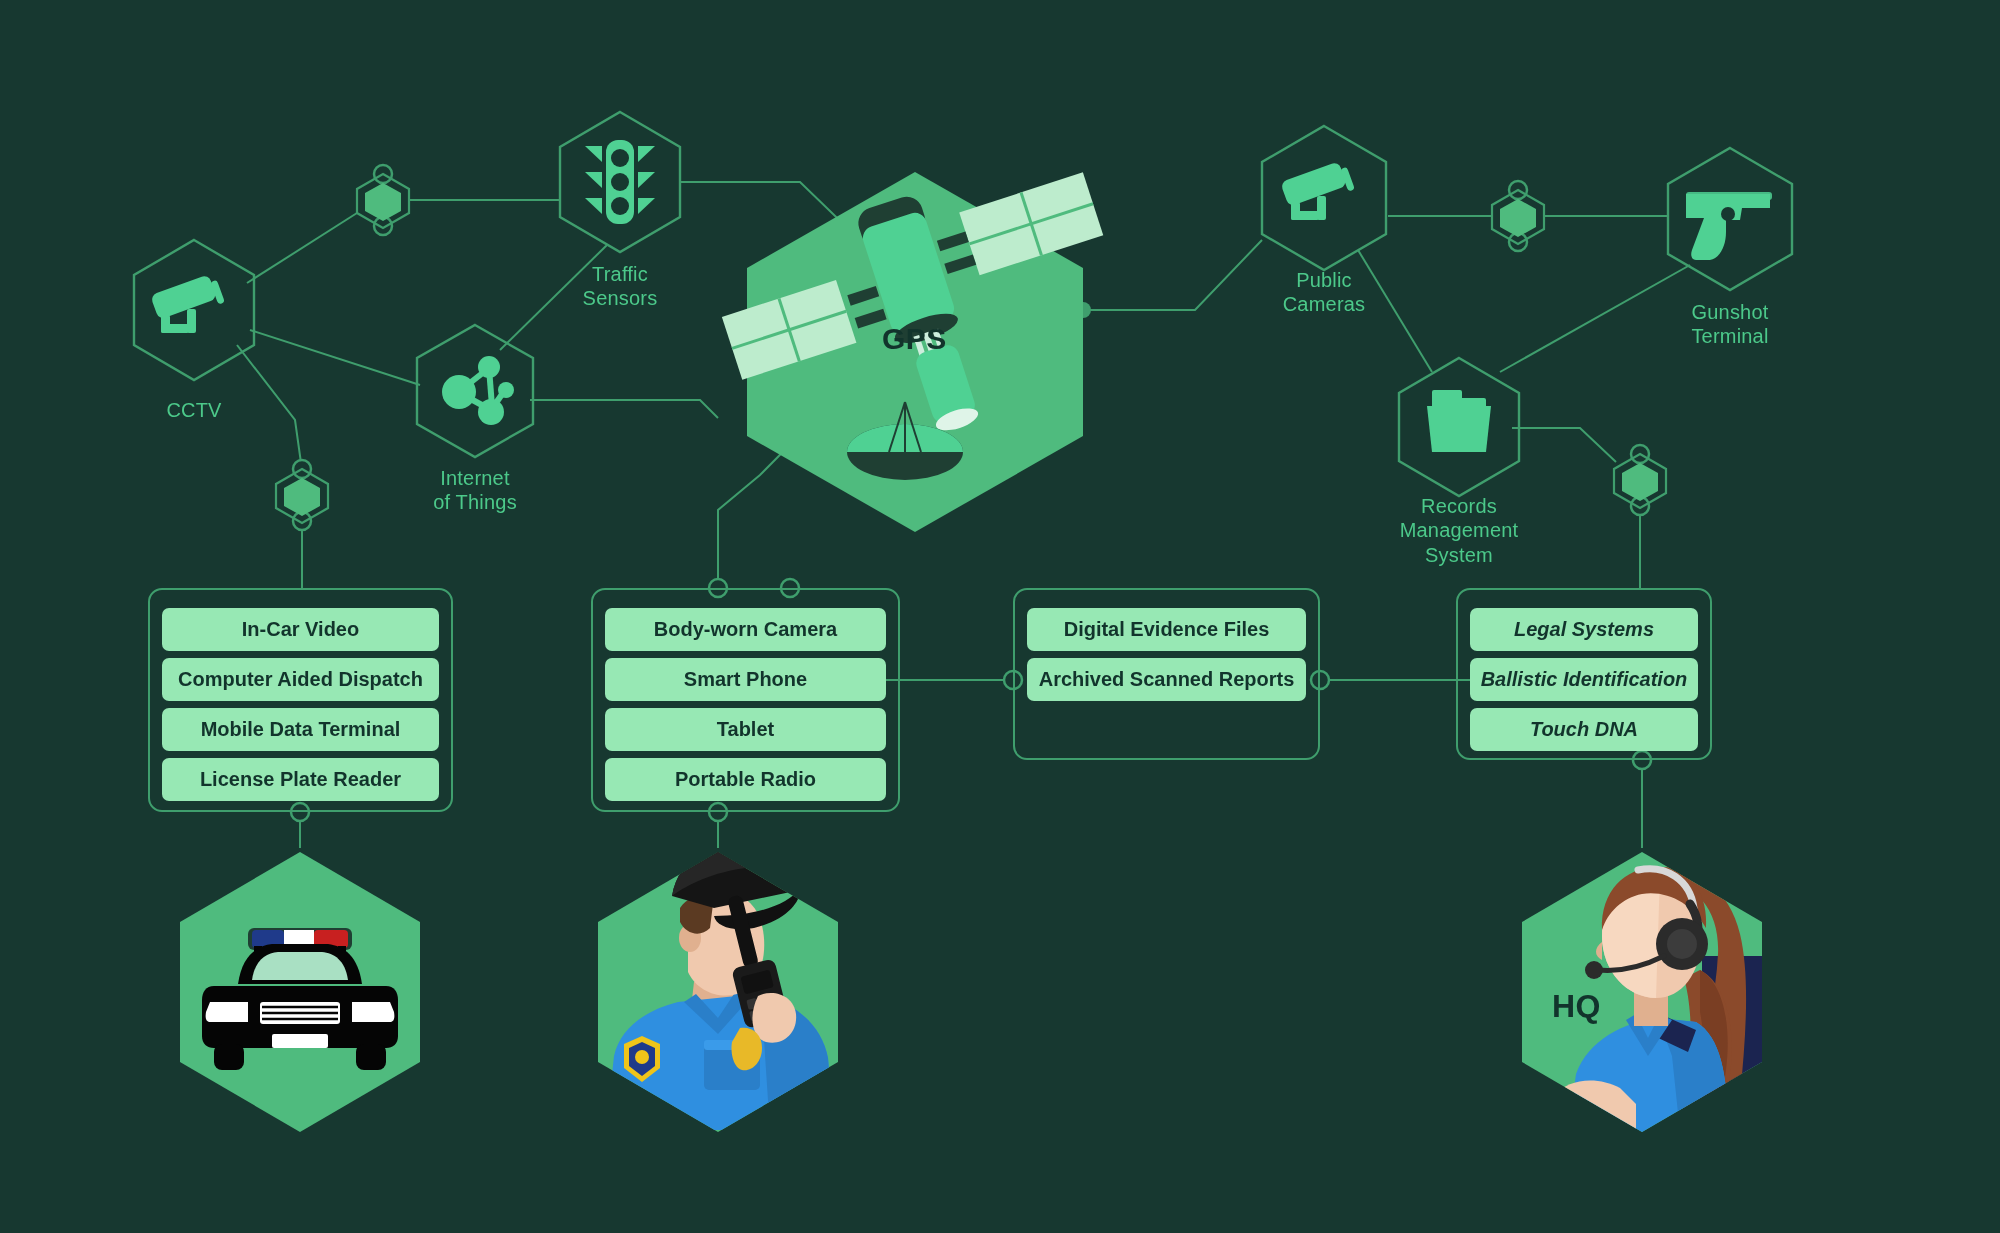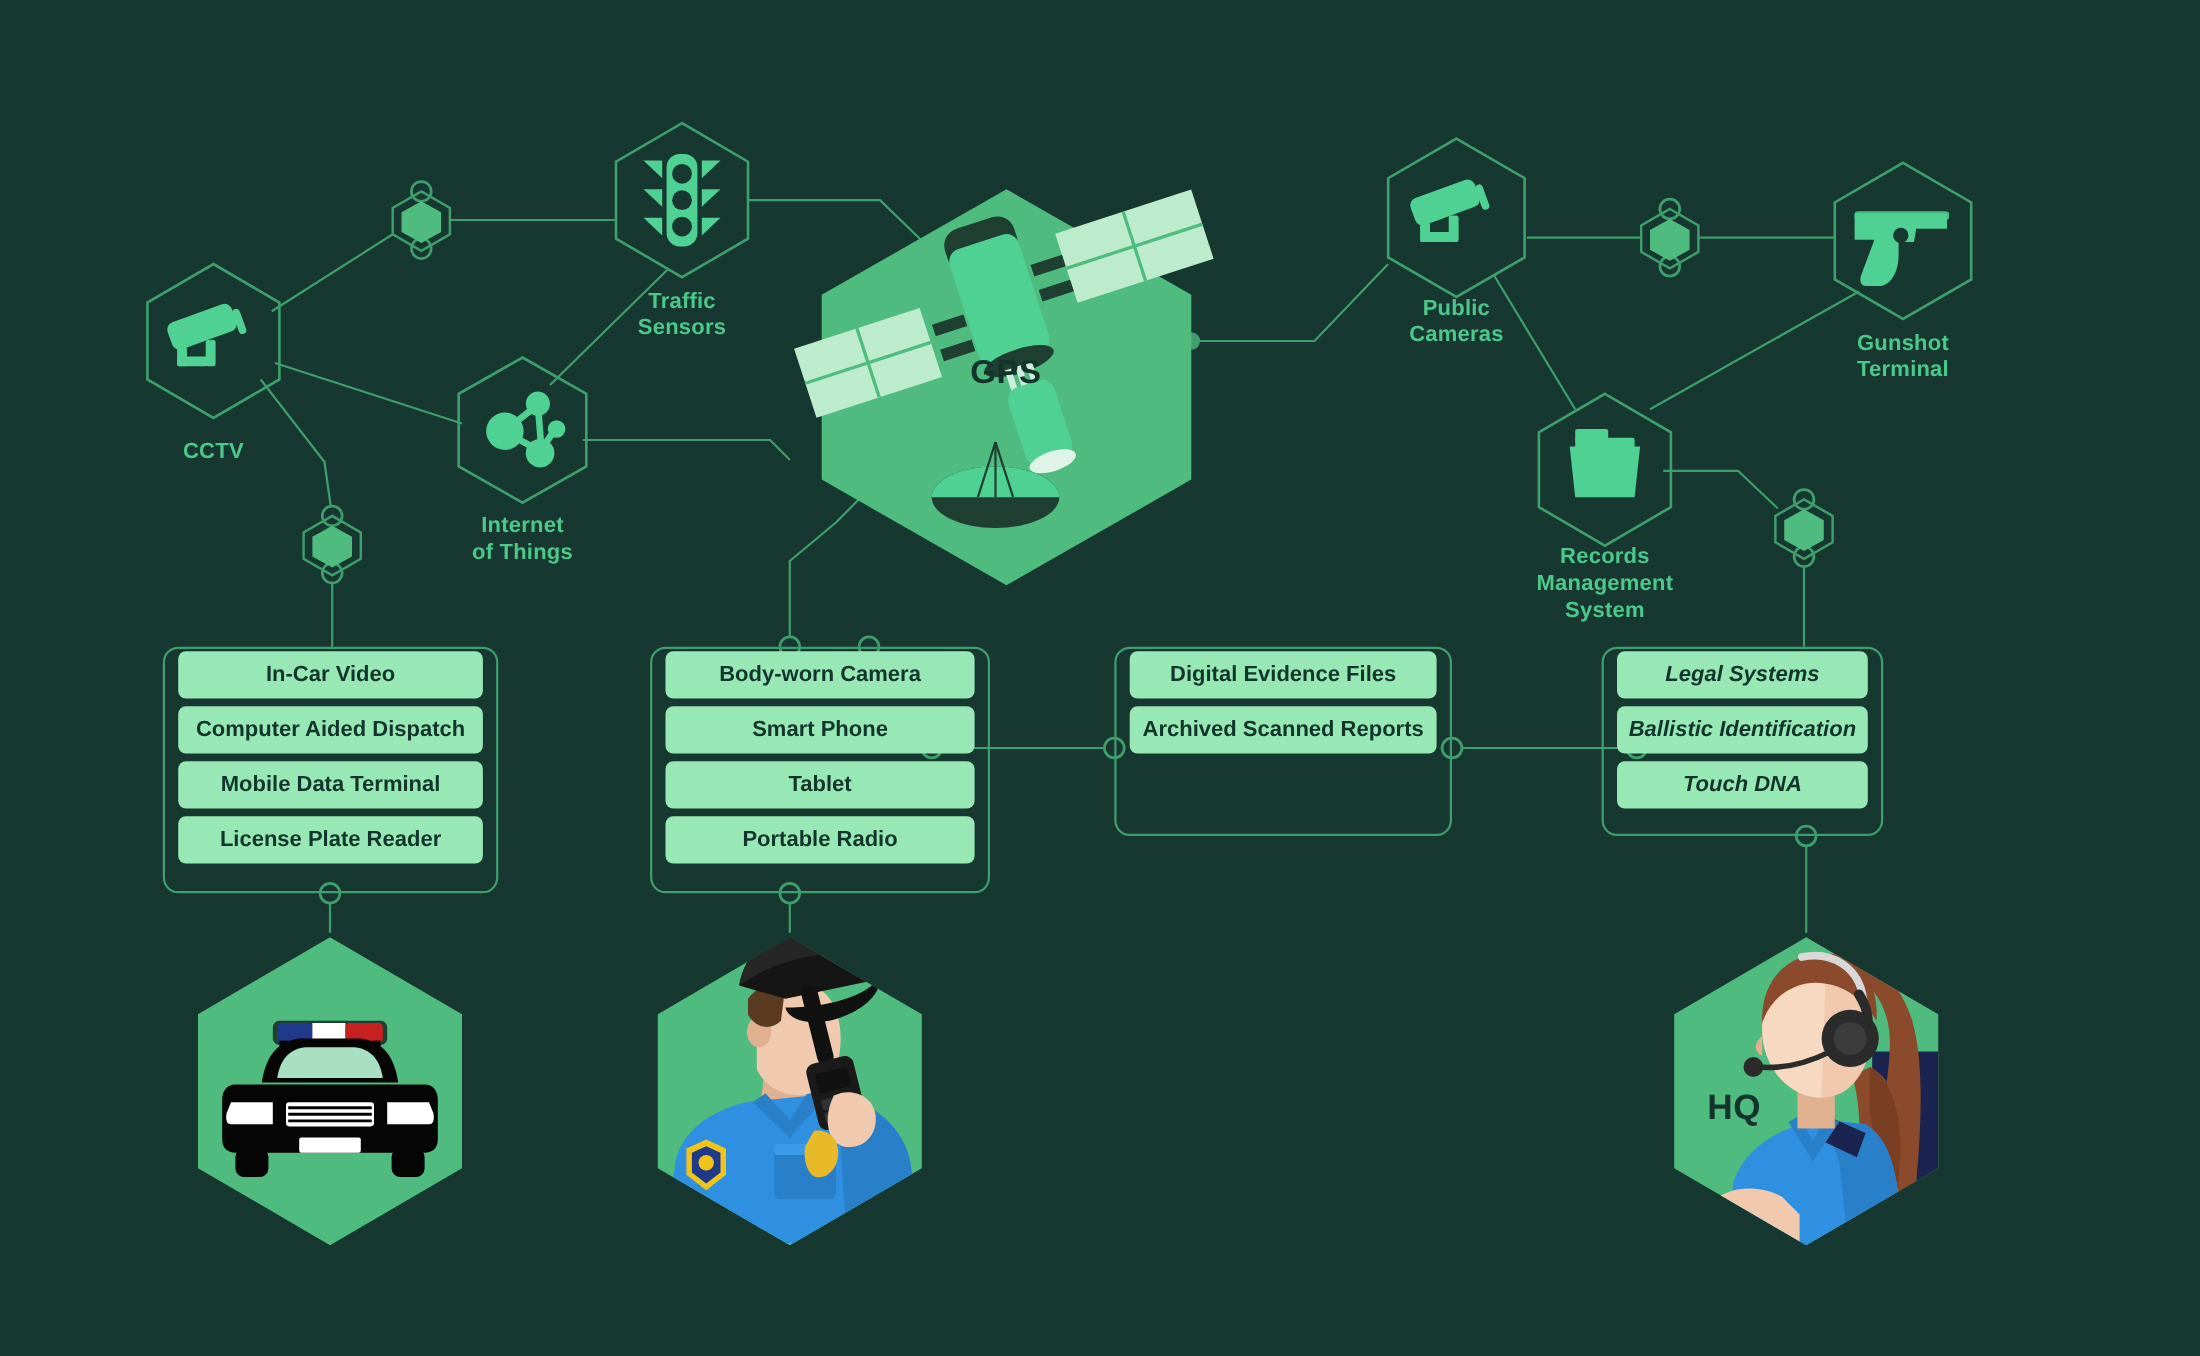--- a/index.html
+++ b/index.html
@@ -9,35 +9,35 @@
     font-family:"Liberation Sans", sans-serif;
     overflow:hidden;
     position:relative;
   }
   #stage{position:absolute;inset:0;width:2000px;height:1233px;}
   svg.layer{position:absolute;left:0;top:0;width:2000px;height:1233px;}
   .node-label{
     position:absolute;
     color:#4cc98a;
     font-size:20px;
-    font-weight:700;
+    font-weight:400;
     line-height:1.22;
     text-align:center;
     letter-spacing:.2px;
     white-space:pre-line;
     transform:translateX(-50%);
     pointer-events:none;
   }
   .group-box{
     position:absolute;
     border:2px solid #3f9e6d;
     border-radius:14px;
     background:transparent;
     box-sizing:border-box;
-    padding:2px 12px;
+    padding:18px 12px;
     display:flex;
     flex-direction:column;
     gap:7px;
   }
   .pill{
     background:#97e8b4;
     color:#12342c;
     border-radius:7px;
     font-size:20px;
     font-weight:700;

